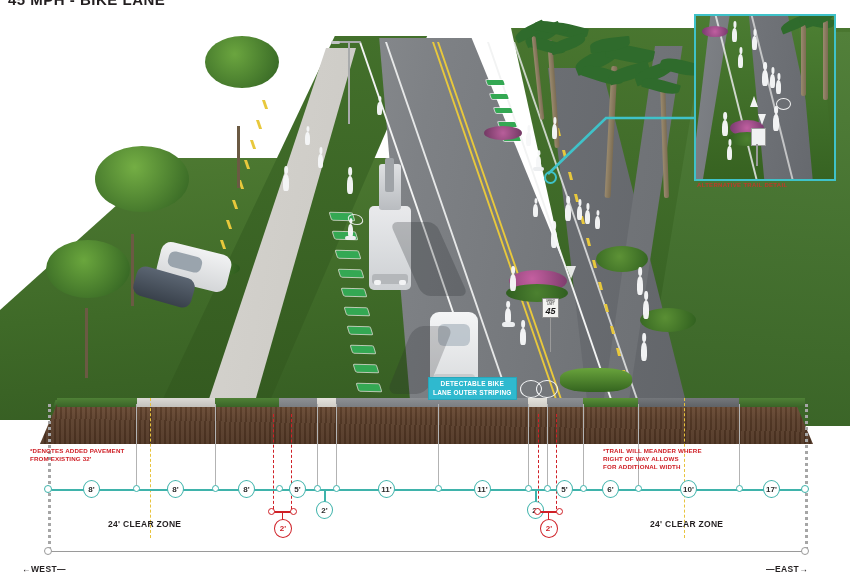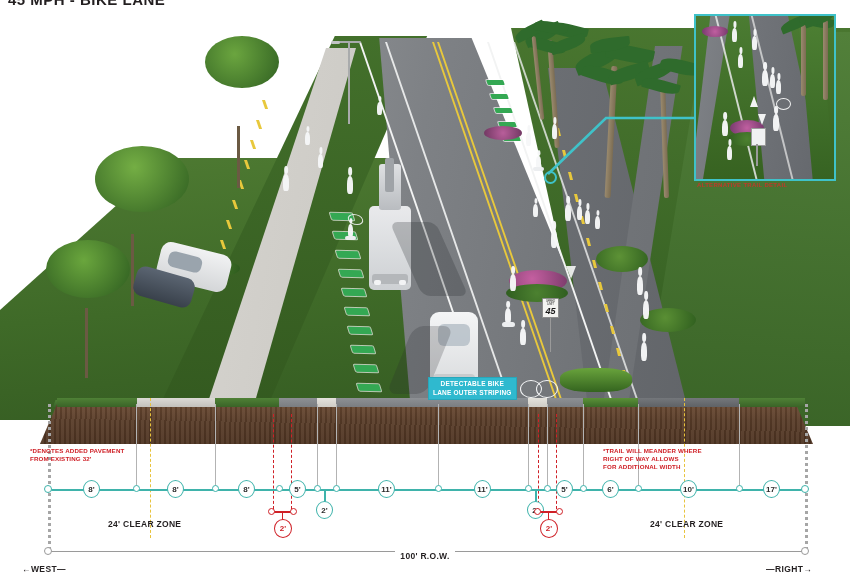--- a/index.html
+++ b/index.html
@@ -574,23 +574,20 @@
     <div class="stem"></div>
     <div class="bub">2'</div>
   </div>
 
   <div class="czone" style="left:108px;">24' CLEAR ZONE</div>
   <div class="czone" style="left:650px;">24' CLEAR ZONE</div>
 
   <div id="rowline"></div>
   <div class="rowcap" style="left:44px;"></div>
   <div class="rowcap" style="left:801px;"></div>
-  <div id="rowlabel">
-    <span>100' R.O.W.</span>
-  </div>
 
   <div class="compass" style="left:22px;">
     <span class="arw">←</span><span>WEST</span><span class="arw">—</span>
   </div>
   <div class="compass" style="left:766px;">
-    <span class="arw">—</span><span>RIGHT</span><span class="arw">→</span>
+    <span class="arw">—</span><span>EAST</span><span class="arw">→</span>
   </div>
 </div>
 
 </body></html>

